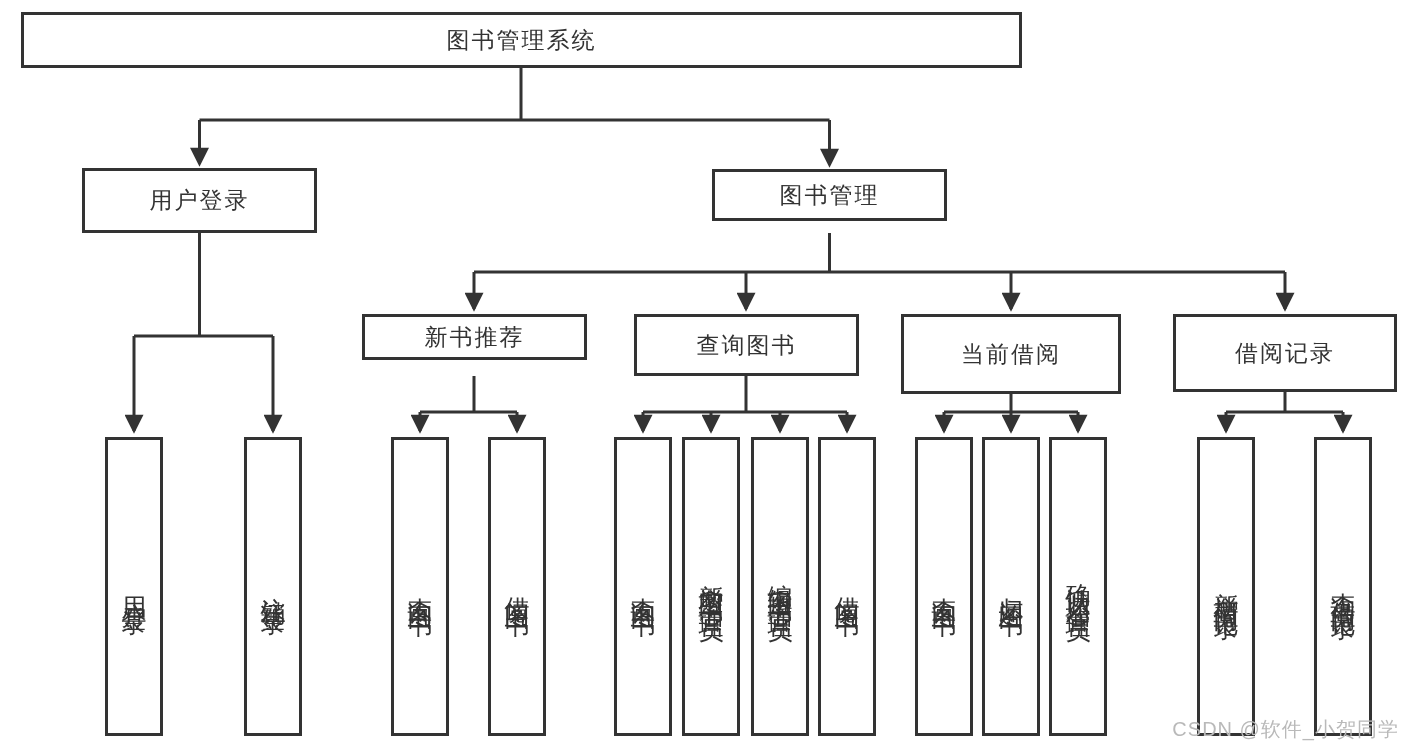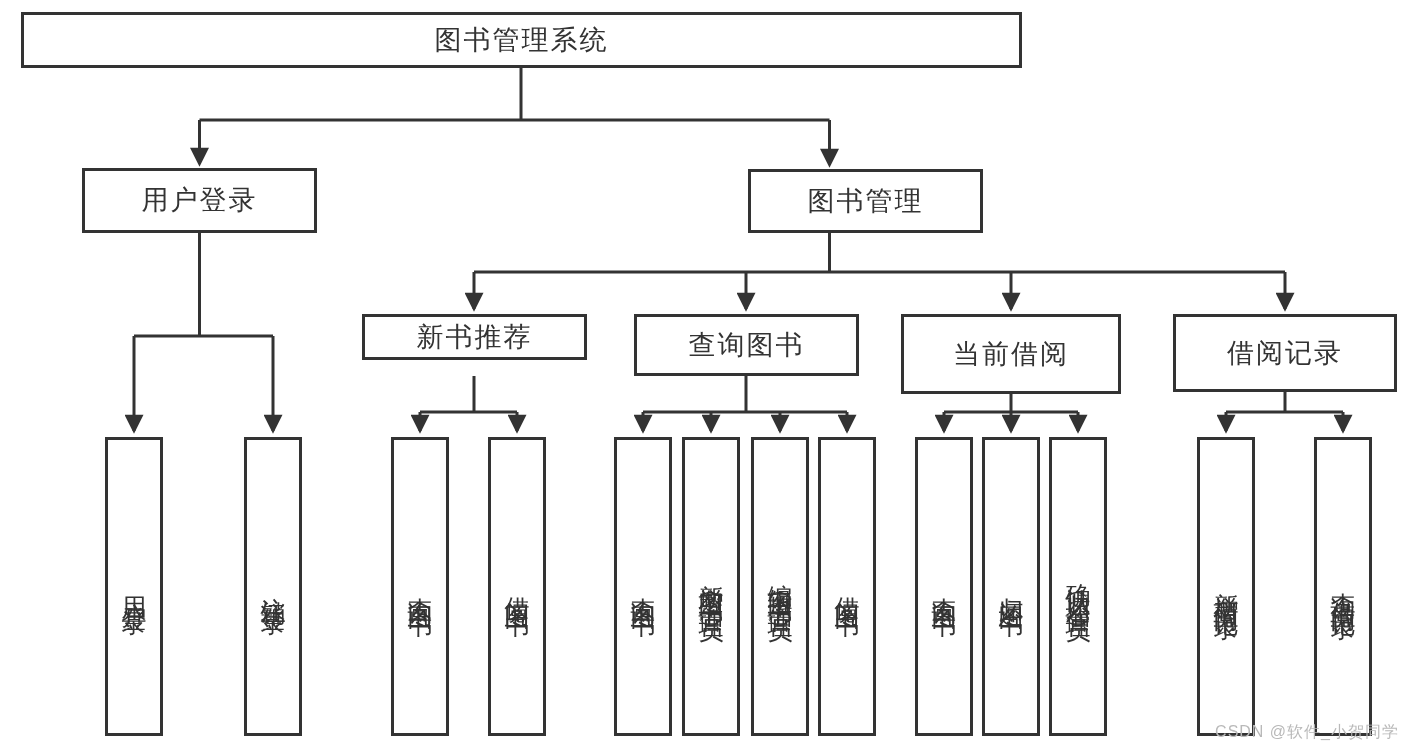--- a/index.html
+++ b/index.html
@@ -13,21 +13,21 @@
   }
   svg.wires { position: absolute; left: 0; top: 0; width: 1405px; height: 747px; }
   .hbox {
     position: absolute;
     box-sizing: border-box;
     border: 3px solid #333333;
     background: #ffffff;
     display: flex;
     align-items: center;
     justify-content: center;
-    font-size: 27px;
+    font-size: 23px;
     color: #333333;
     letter-spacing: 2px;
     line-height: 1;
   }
   .vbox {
     position: absolute;
     top: 437px;
     width: 58px;
     height: 299px;
     box-sizing: border-box;
@@ -41,21 +41,21 @@
     writing-mode: vertical-rl;
     text-orientation: upright;
     letter-spacing: 5px;
     line-height: 1;
     overflow: hidden;
   }
   .watermark {
     position: absolute;
     right: 6px;
     bottom: 4px;
-    font-size: 16px;
+    font-size: 20px;
     color: #b9b9b9;
     letter-spacing: 1px;
     z-index: 10;
     white-space: nowrap;
   }
 </style>
 </head>
 <body>
 
 <div class="stage">
@@ -94,21 +94,21 @@
       <path d="M1011 412 V431" marker-end="url(#ah)"></path>
       <path d="M1078 412 V431" marker-end="url(#ah)"></path>
       <path d="M1226 412 V431" marker-end="url(#ah)"></path>
       <path d="M1343 412 V431" marker-end="url(#ah)"></path>
     </g>
   </svg>
 
   <div class="hbox" style="left:21px; top:12px; width:1001px; height:56px;">图书管理系统</div>
 
   <div class="hbox" style="left:82px; top:168px; width:235px; height:65px;">用户登录</div>
-  <div class="hbox" style="left:748px; top:169px; width:235px; height:64px;">图书管理</div>
+  <div class="hbox" style="left:712px; top:169px; width:235px; height:52px;">图书管理</div>
 
   <div class="hbox" style="left:362px; top:314px; width:225px; height:46px;">新书推荐</div>
   <div class="hbox" style="left:634px; top:314px; width:225px; height:62px;">查询图书</div>
   <div class="hbox" style="left:901px; top:314px; width:220px; height:80px;">当前借阅</div>
   <div class="hbox" style="left:1173px; top:314px; width:224px; height:78px;">借阅记录</div>
 
   <div class="vbox" style="left:105px;">用户登录</div>
   <div class="vbox" style="left:244px;">注销登录</div>
 
   <div class="vbox" style="left:391px;">查询图书</div>

